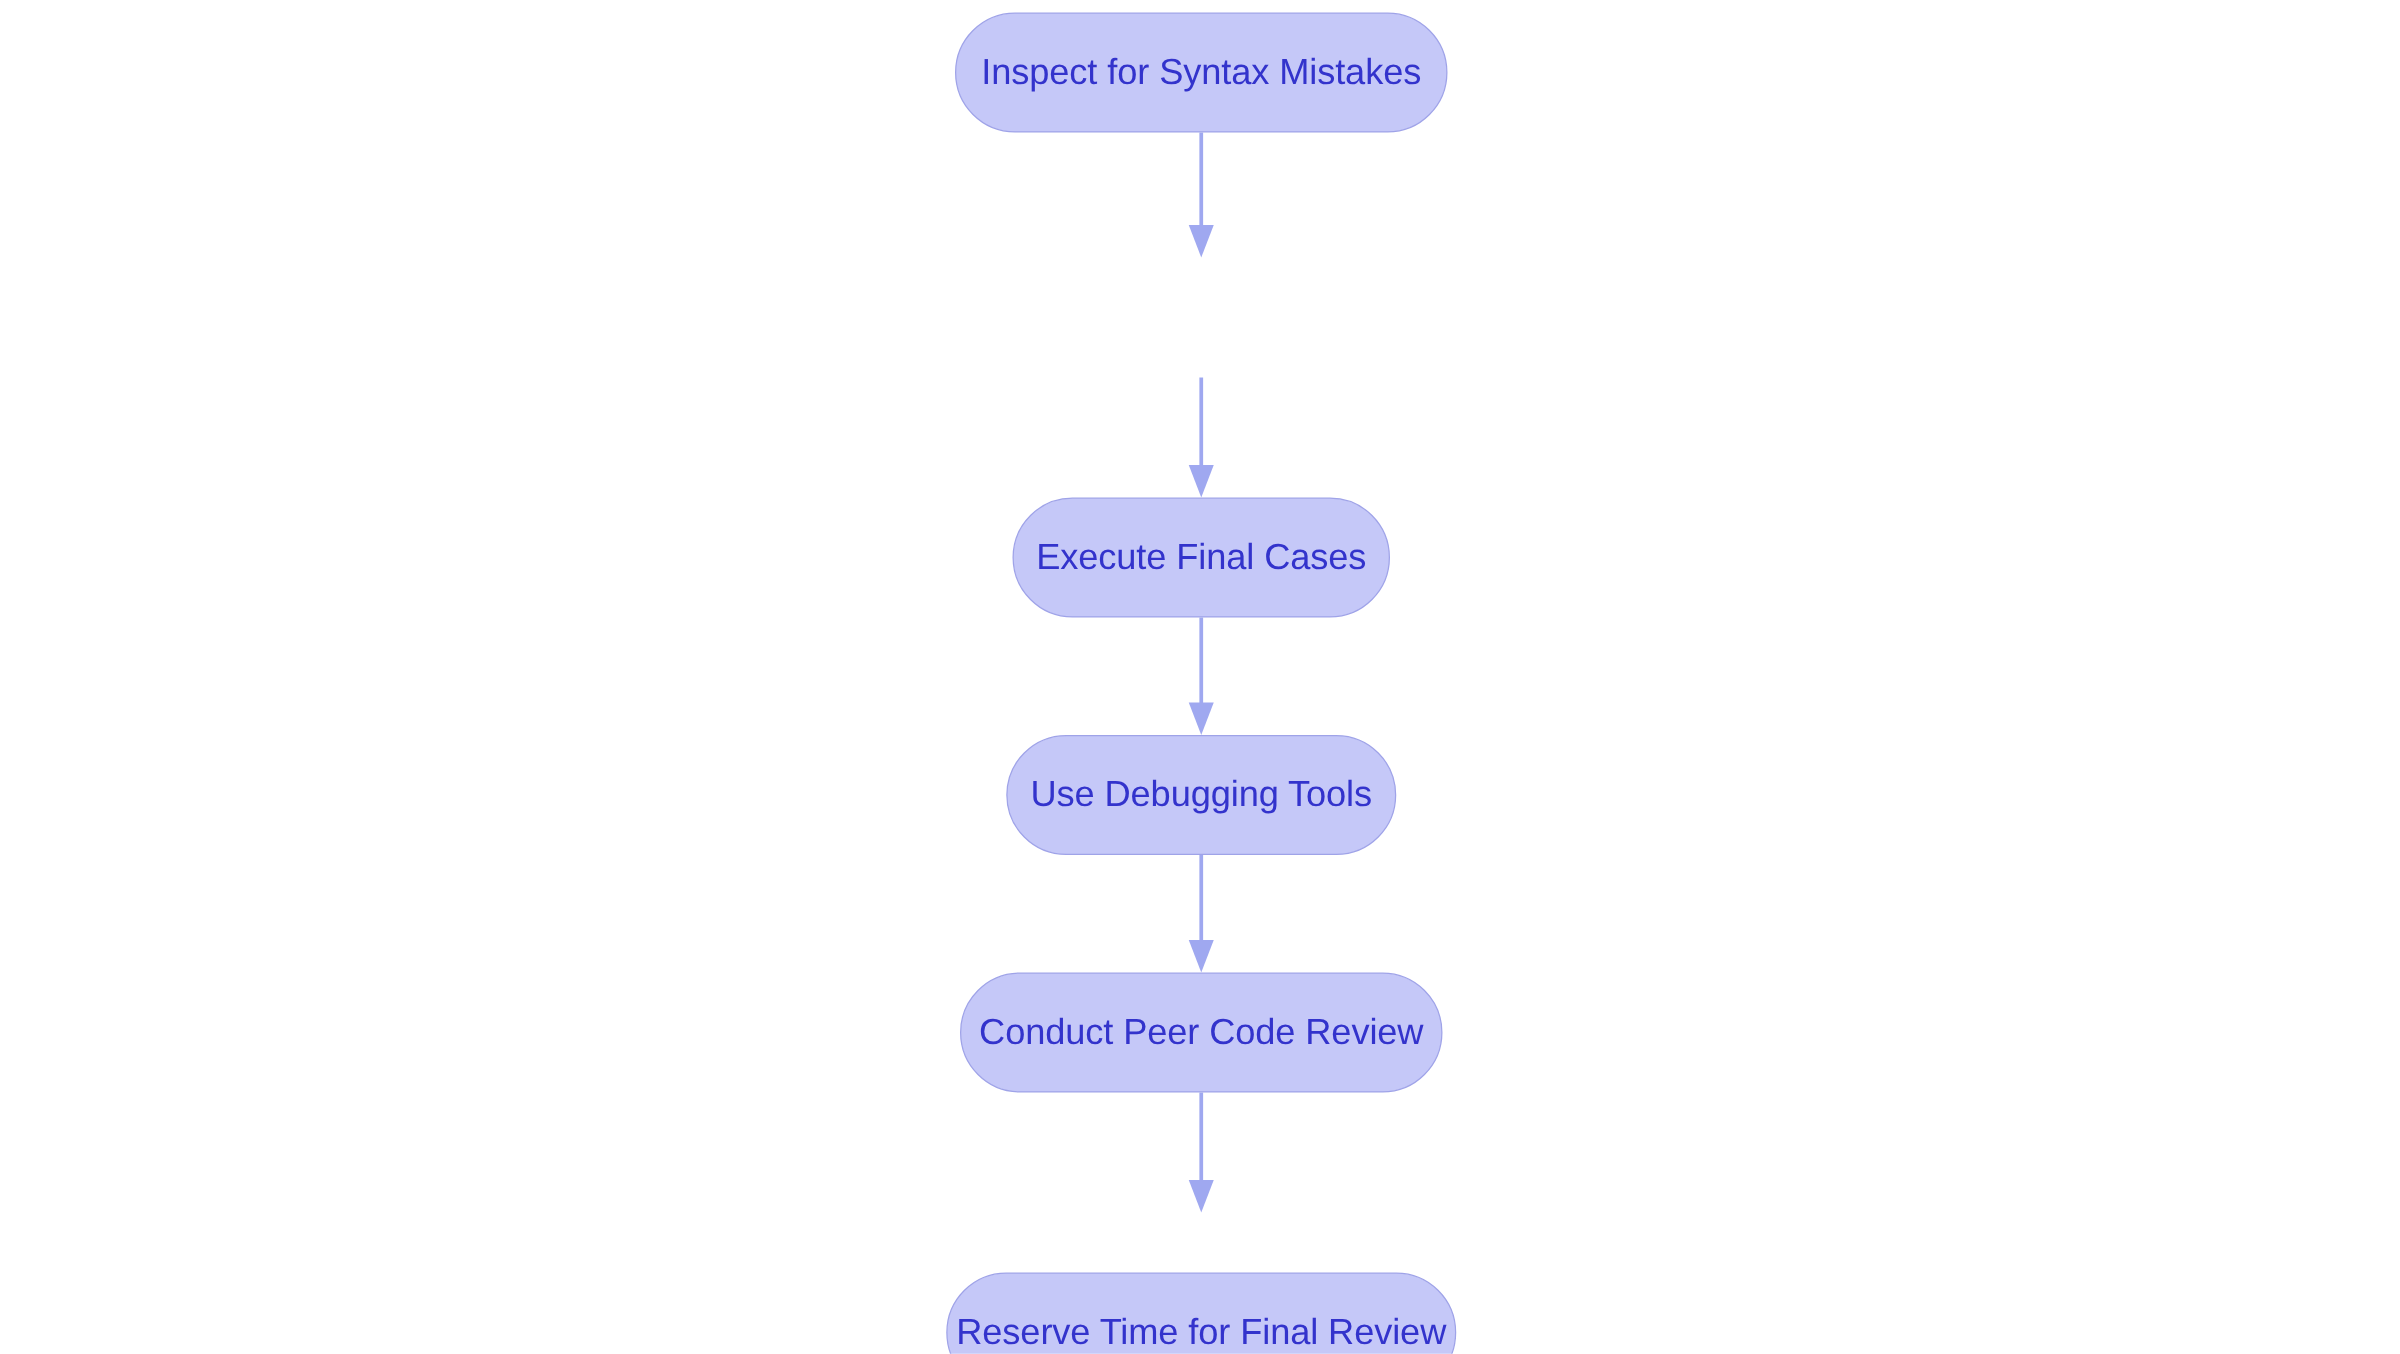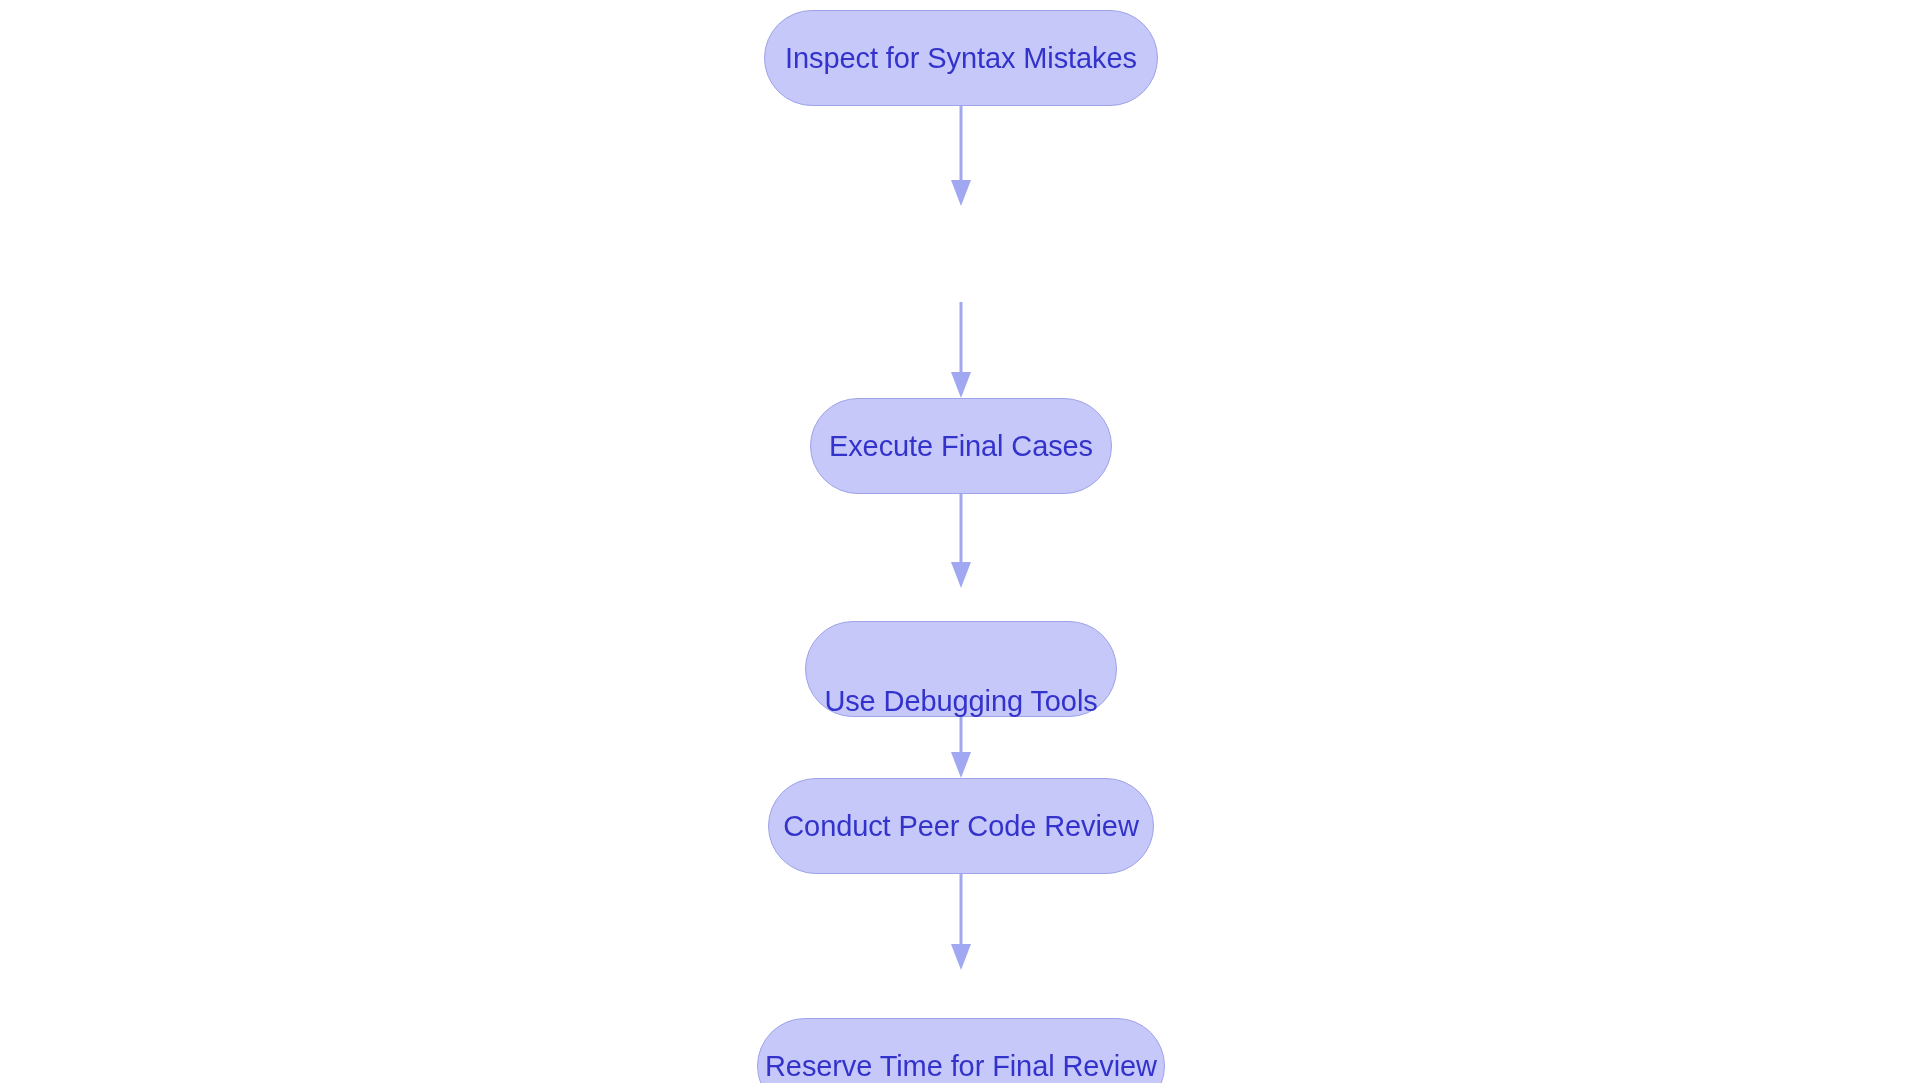--- a/index.html
+++ b/index.html
@@ -107,21 +107,21 @@
 
     <div class="flow-node" style="left:961px; top:10px; width:394px;">
       <span class="flow-node-label">Inspect for Syntax Mistakes</span>
     </div>
 
 
     <div class="flow-node" style="left:961px; top:398px; width:302px;">
       <span class="flow-node-label">Execute Final Cases</span>
     </div>
 
-    <div class="flow-node" style="left:961px; top:621px; width:312px;align-items:flex-end;">
+    <div class="flow-node" style="left:961px; top:588px; width:312px;">
       <span class="flow-node-label">Use Debugging Tools</span>
     </div>
 
     <div class="flow-node" style="left:961px; top:778px; width:386px;">
       <span class="flow-node-label">Conduct Peer Code Review</span>
     </div>
 
     <div class="flow-node" style="left:961px; top:1018px; width:408px;">
       <span class="flow-node-label">Reserve Time for Final Review</span>
     </div>

